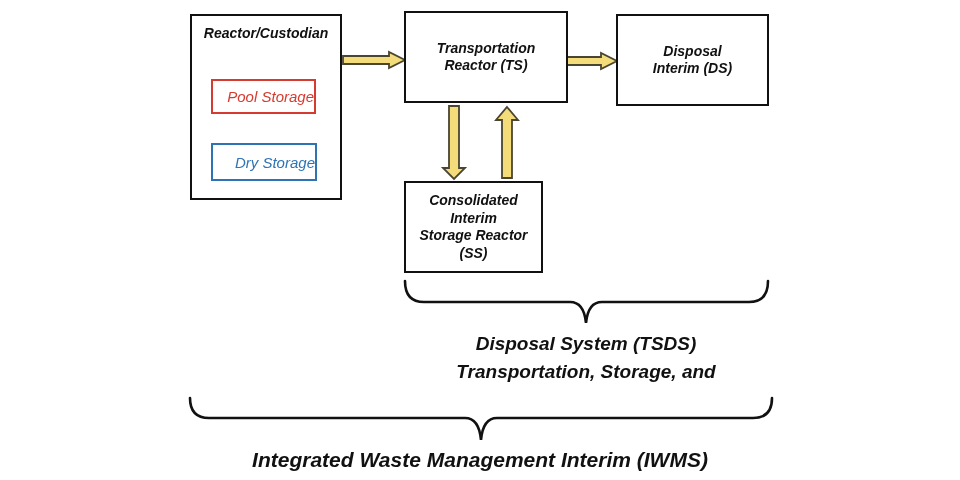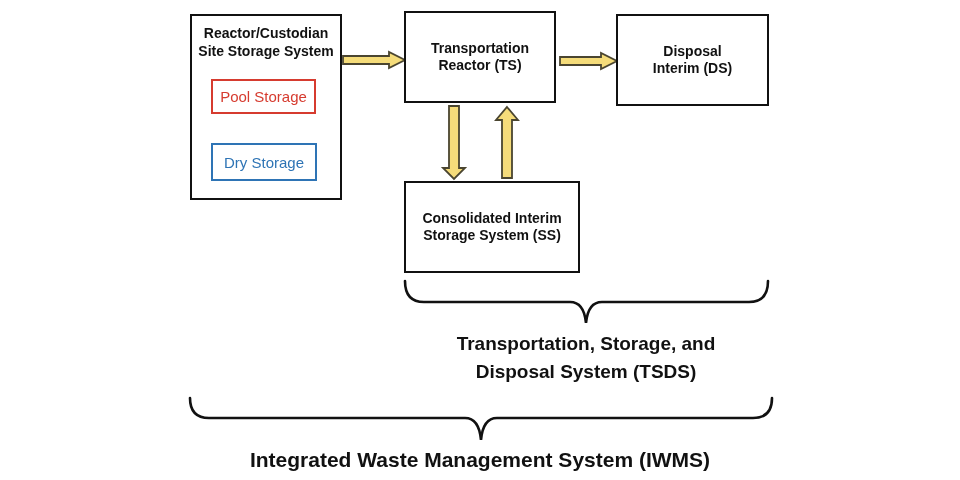--- a/index.html
+++ b/index.html
@@ -12,20 +12,21 @@
   }
   html, body { margin: 0; padding: 0; background: #fff; }
   .canvas {
     position: relative;
     width: 960px;
     height: 480px;
     background: var(--bg);
     font-family: "Liberation Sans", sans-serif;
     color: var(--ink);
     overflow: hidden;
+    font-style: italic;
   }
   .layer { position: absolute; left: 0; top: 0; }
   .box {
     position: absolute;
     box-sizing: border-box;
     border: 2.5px solid var(--ink);
     background: #fff;
     display: flex;
     flex-direction: column;
     align-items: center;
@@ -42,22 +43,22 @@
     box-sizing: border-box;
     border: 2px solid;
     background: #fff;
     display: flex;
     align-items: center;
     justify-content: center;
     text-align: center;
     font-size: 15px;
     font-weight: 400;
   }
-  .subbox.pool { border-color: var(--pool-red); color: var(--pool-red); }
-  .subbox.dry  { border-color: var(--dry-blue);  color: var(--dry-blue); }
+  .subbox.pool { border-color: var(--pool-red); color: var(--pool-red); justify-content: flex-end; }
+  .subbox.dry  { border-color: var(--dry-blue);  color: var(--dry-blue); justify-content: flex-end; }
   .group-label {
     position: absolute;
     text-align: center;
     font-weight: bold;
     color: var(--ink);
   }
   .tsds { left: 396px; top: 330px; width: 380px; font-size: 19px; line-height: 28px; }
   .iwms { left: 180px; top: 447px; width: 600px; font-size: 21px; line-height: 25px; }
   .block-arrow { fill: var(--arrow-fill); stroke: var(--arrow-stroke); stroke-width: 1.8; stroke-linejoin: miter; }
   .brace { fill: none; stroke: var(--ink); stroke-width: 2.6; stroke-linecap: round; }
@@ -77,48 +78,47 @@
 
     <line class="thin-arrow-line" x1="264" y1="117" x2="264" y2="133"></line>
     <polygon class="thin-arrow-head" points="264,141 259,131 269,131"></polygon>
 
     <path class="brace" d="M 405 281 Q 405 302 424 302 L 570 302 Q 584 302 586 323 Q 588 302 602 302 L 749 302 Q 768 302 768 281"></path>
     <path class="brace" d="M 190 398 Q 190 418 209 418 L 465 418 Q 479 418 481 440 Q 483 418 497 418 L 753 418 Q 772 418 772 398"></path>
   </svg>
 
   <div class="box top-aligned" style="left:190px; top:14px; width:152px; height:186px;">
     <div>Reactor/Custodian</div>
-    <div>Site Storage System</div>
   </div>
 
   <div class="subbox pool" style="left:211px; top:79px; width:105px; height:35px;">
     <span>Pool Storage</span>
   </div>
 
   <div class="subbox dry" style="left:211px; top:143px; width:106px; height:38px;">
     <span>Dry Storage</span>
   </div>
 
-  <div class="box" style="left:404px; top:11px; width:152px; height:92px;">
+  <div class="box" style="left:404px; top:11px; width:164px; height:92px;">
     <div>Transportation</div>
     <div>Reactor (TS)</div>
   </div>
 
   <div class="box" style="left:616px; top:14px; width:153px; height:92px;">
     <div>Disposal</div>
     <div>Interim (DS)</div>
   </div>
 
-  <div class="box" style="left:404px; top:181px; width:176px; height:92px;">
+  <div class="box" style="left:404px; top:181px; width:139px; height:92px;">
     <div>Consolidated Interim</div>
-    <div>Storage System (SS)</div>
+    <div>Storage Reactor (SS)</div>
   </div>
 
   <div class="group-label tsds">
+    <div>Disposal System (TSDS)</div>
     <div>Transportation, Storage, and</div>
-    <div>Disposal System (TSDS)</div>
   </div>
 
   <div class="group-label iwms">
-    <span>Integrated Waste Management System (IWMS)</span>
+    <span>Integrated Waste Management Interim (IWMS)</span>
   </div>
 
 </div>
 
 </body></html>

